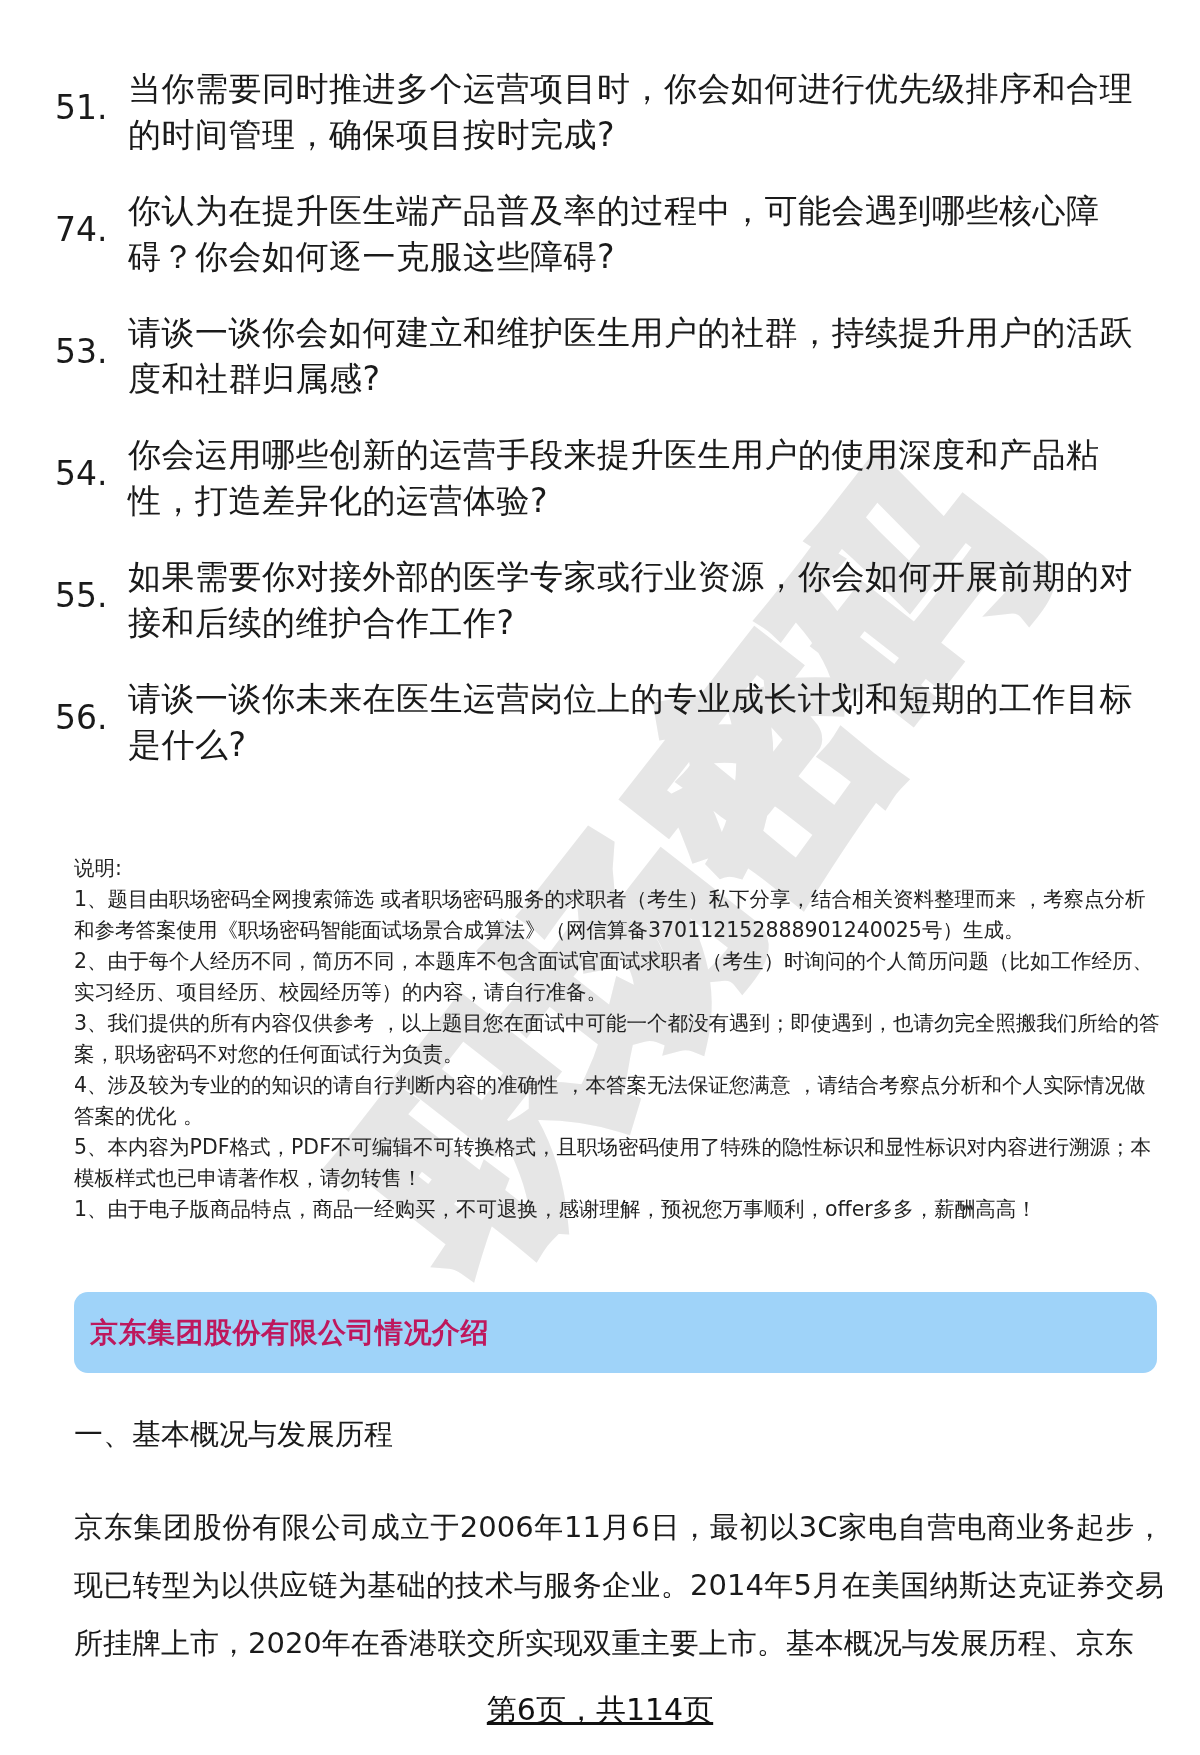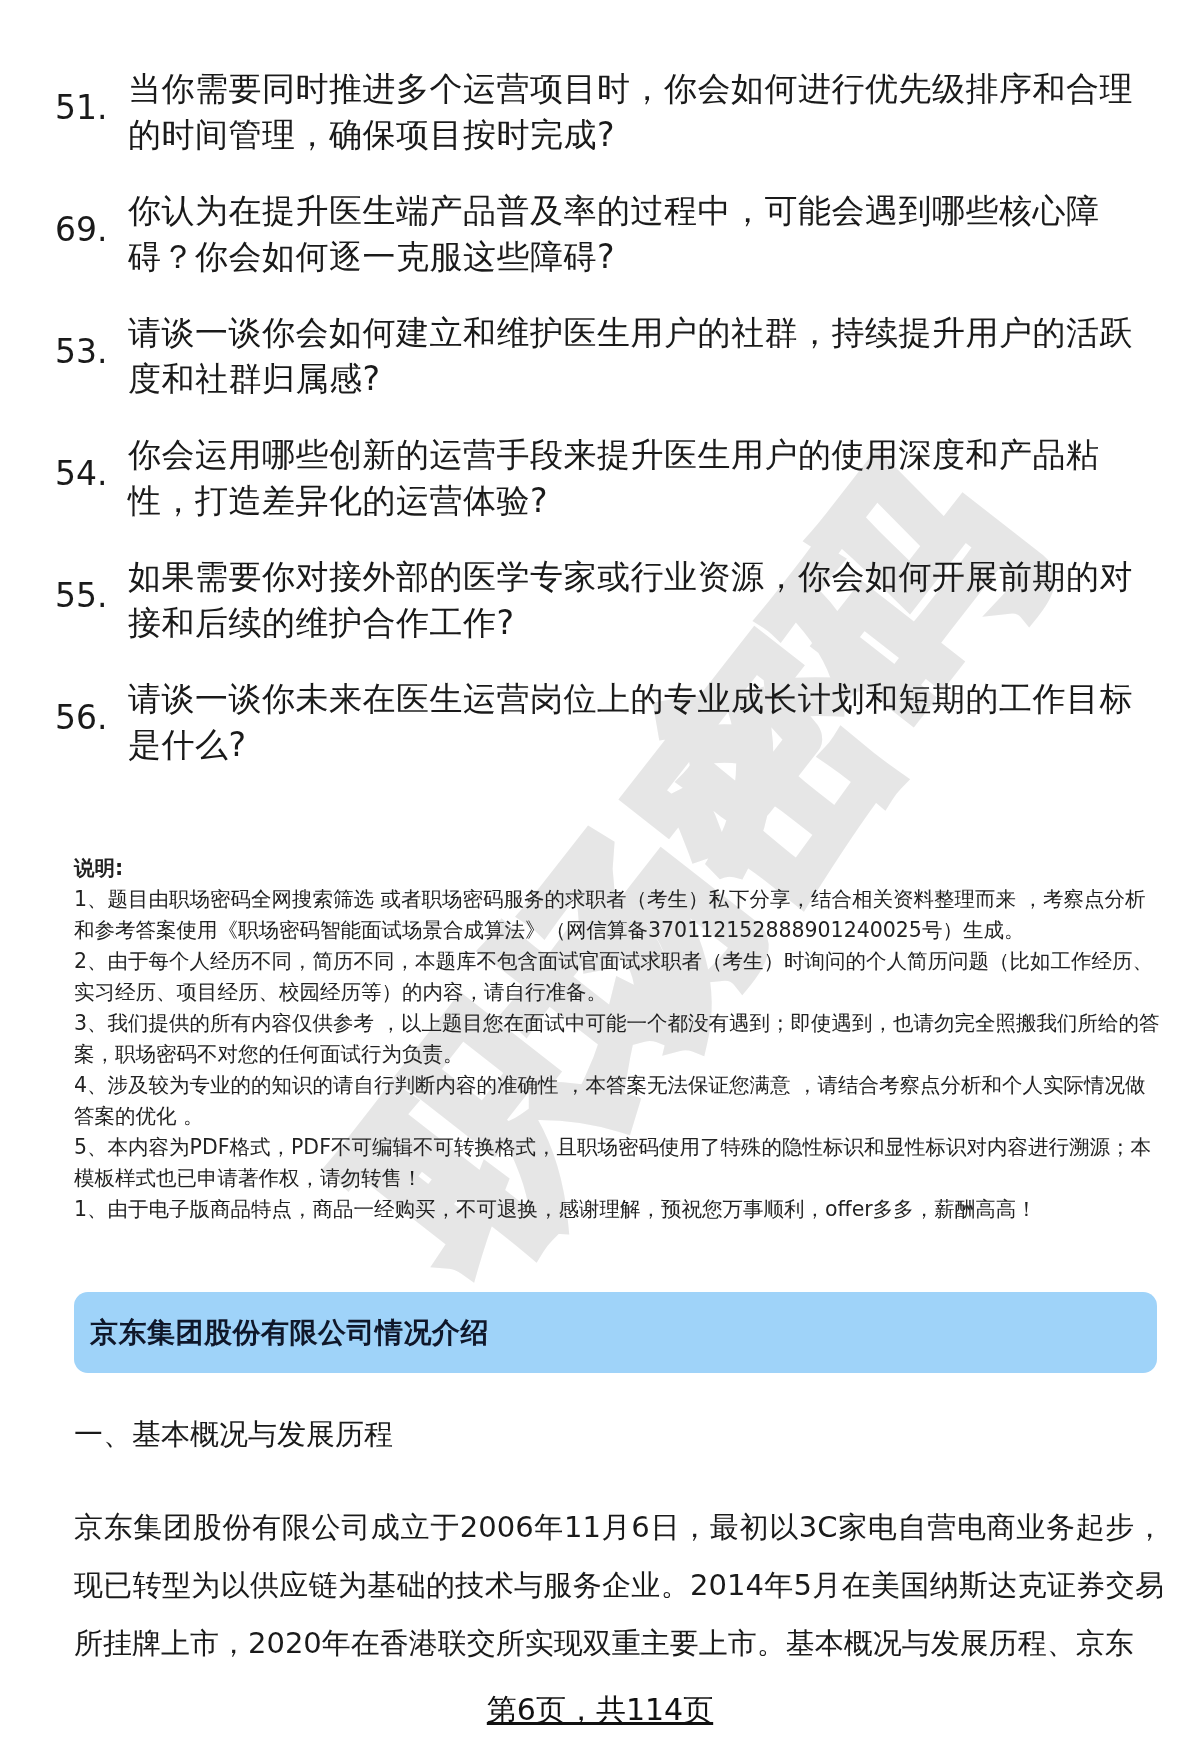--- a/index.html
+++ b/index.html
@@ -69,42 +69,42 @@
     .notes {
       position: absolute;
       left: 74px;
       top: 853px;
       width: 1090px;
       font-size: 20.5px;
       line-height: 31px;
       color: #222222;
       z-index: 1;
     }
-    .notes .notes-title { margin: 0; font-weight: bold; }
+    .notes .notes-title { margin: 0; }
     .notes .note-line { margin: 0; }
 
     
     .section-box {
       position: absolute;
       left: 74px;
       top: 1292px;
       width: 1083px;
       height: 81px;
       background: #9fd3f9;
       border-radius: 14px;
       box-sizing: border-box;
       padding-left: 16px;
       display: flex;
       align-items: center;
       z-index: 1;
     }
     .section-title {
       font-size: 28px;
       font-weight: bold;
-      color: #0f172a;
+      color: #be185d;
       letter-spacing: 0.5px;
     }
 
     .subheading {
       position: absolute;
       left: 74px;
       top: 1414px;
       font-size: 29px;
       line-height: 40px;
       color: #1a1a1a;
@@ -148,21 +148,21 @@
       </g>
     </svg>
   </div>
 
   <div class="questions">
     <div class="q-item">
       <div class="q-num">51.</div>
       <div class="q-text">当你需要同时推进多个运营项目时，你会如何进行优先级排序和合理的时间管理，确保项目按时完成?</div>
     </div>
     <div class="q-item">
-      <div class="q-num">69.</div>
+      <div class="q-num">74.</div>
       <div class="q-text">你认为在提升医生端产品普及率的过程中，可能会遇到哪些核心障碍？你会如何逐一克服这些障碍?</div>
     </div>
     <div class="q-item">
       <div class="q-num">53.</div>
       <div class="q-text">请谈一谈你会如何建立和维护医生用户的社群，持续提升用户的活跃度和社群归属感?</div>
     </div>
     <div class="q-item">
       <div class="q-num">54.</div>
       <div class="q-text">你会运用哪些创新的运营手段来提升医生用户的使用深度和产品粘性，打造差异化的运营体验?</div>
     </div>

